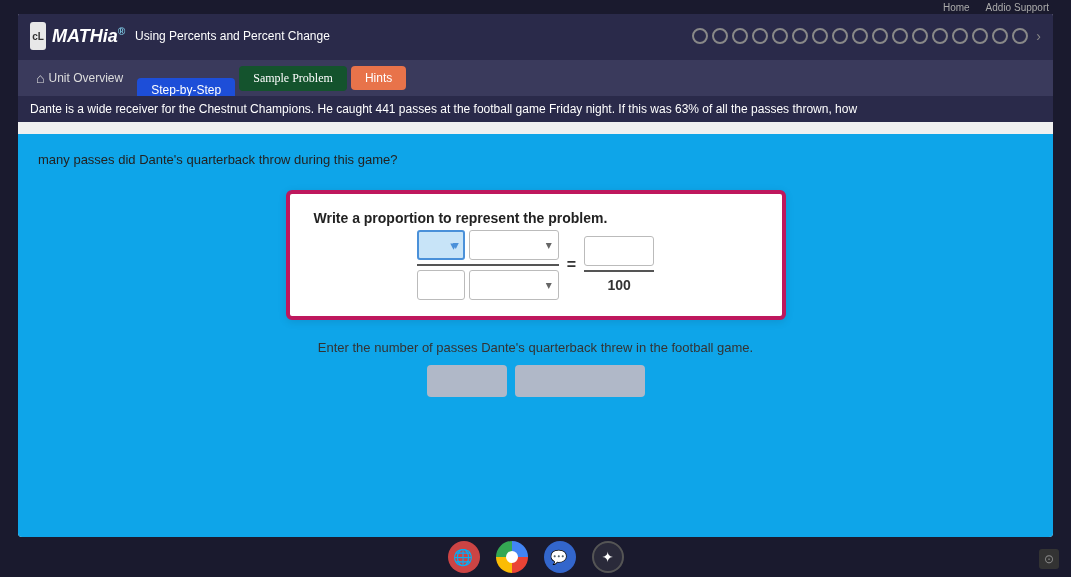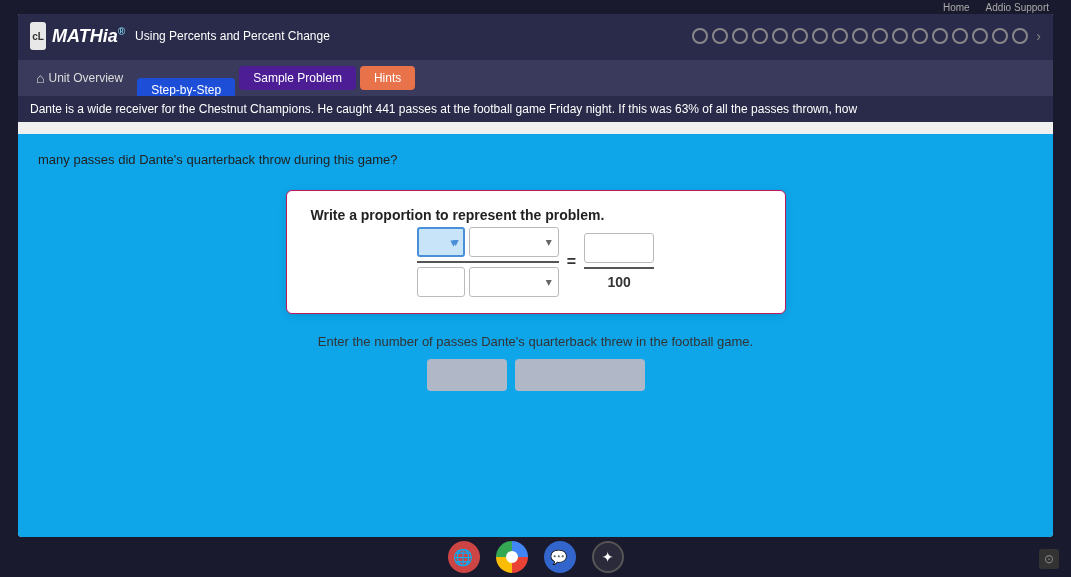--- a/index.html
+++ b/index.html
@@ -110,22 +110,23 @@
       border: none;
     }
 
     .nav-tab.step-by-step {
       background: #1d4ed8;
       color: white;
       margin-top: 24px;
     }
 
     .nav-tab.sample-problem {
-      background: #4c1d95;
-      color: white;
+      background: #14532d;
+      color: white;
+      font-family: Liberation Serif, serif;
     }
 
     .nav-tab.hints {
       background: #e8734a;
       color: white;
     }
 
     
     .main-content {
       background: #0ea5e9;
@@ -150,21 +151,21 @@
       font-size: 13px;
       color: #222;
       line-height: 1.5;
       margin-bottom: 20px;
       max-width: 700px;
     }
 
     
     .work-card {
       background: white;
-      border: 1px solid #be185d;
+      border: 4px solid #be185d;
       border-radius: 6px;
       padding: 16px 24px;
       max-width: 500px;
       margin: 0 auto;
       box-shadow: 0 2px 8px rgba(0,0,0,0.1);
     }
 
     .work-card-title {
       font-size: 14px;
       font-weight: bold;

